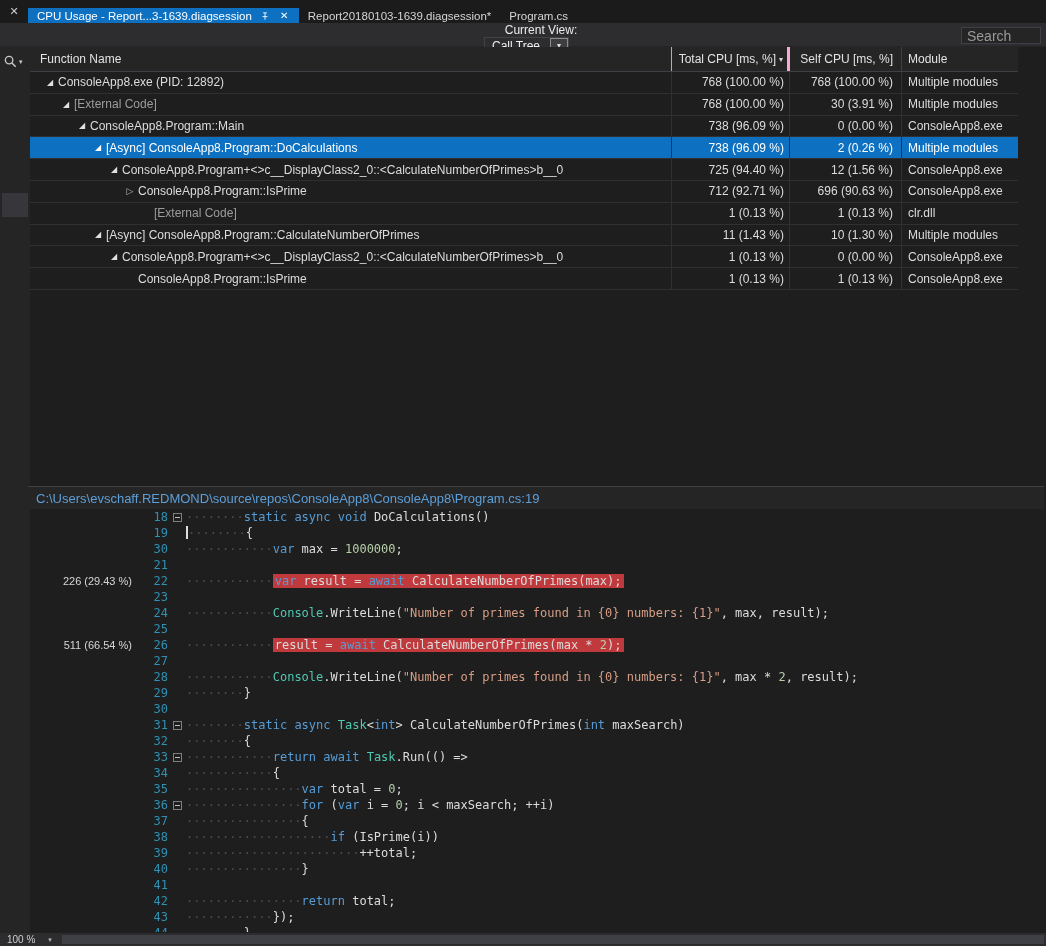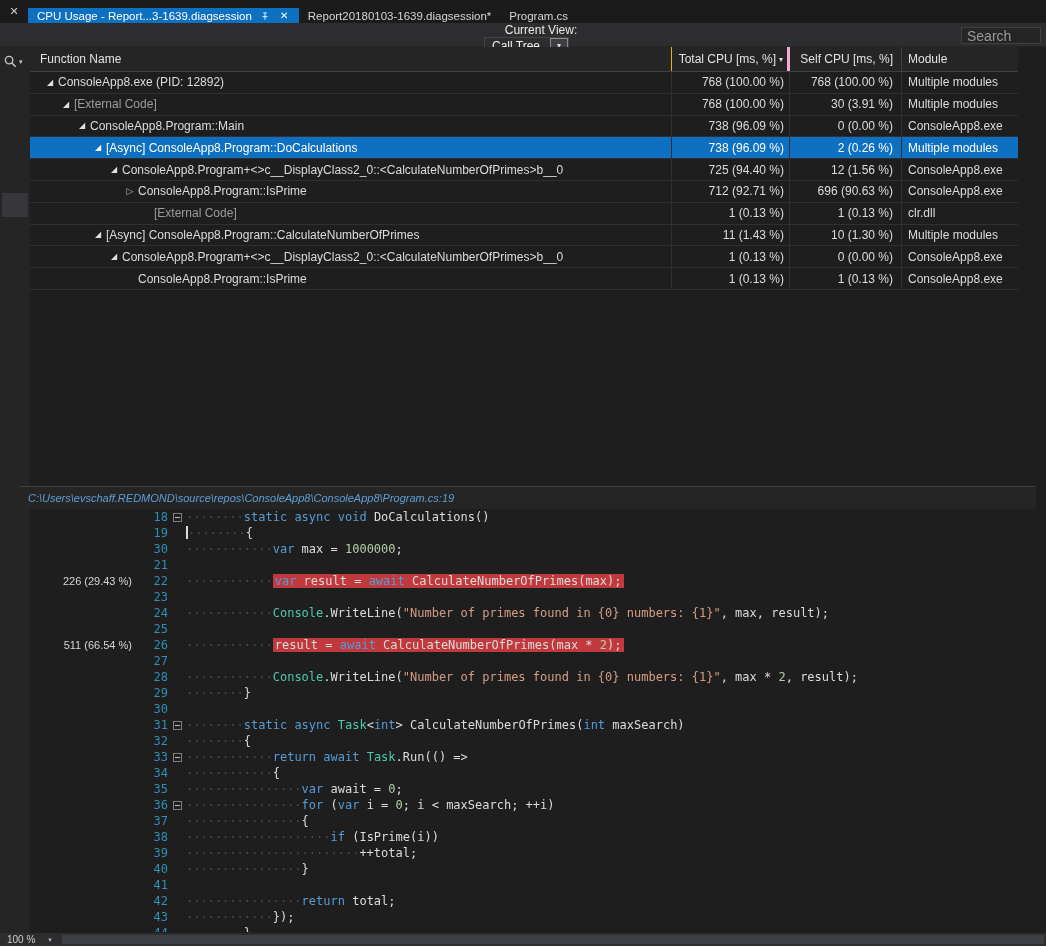--- a/index.html
+++ b/index.html
@@ -50,21 +50,21 @@
   .cell { display: flex; align-items: center; white-space: nowrap; overflow: hidden; }
   .c-fn { width: 642px; border-right: 1px solid #303034; }
   .c-total { width: 118px; justify-content: flex-end; padding-right: 5px; border-right: 1px solid #303034; }
   .c-self { width: 112px; justify-content: flex-end; padding-right: 8px; border-right: 1px solid #303034; }
   .c-module { width: 116px; padding-left: 6px; }
   .expander { flex: 0 0 16px; text-align: center; font-size: 8px; color: #e0e0e0; }
   .expander.collapsed { font-size: 9px; color: #bdbdbd; }
   .tree-row.selected .expander { color: #ffffff; }
 
   
-  .pathbar { position: absolute; left: 20px; top: 486px; width: 1016px; height: 23px; background: #252526; border-top: 1px solid #3f3f46; color: #5c9fd8; font-size: 11px; display: flex; align-items: center; padding-left: 8px; font-style: italic; }
+  .pathbar { position: absolute; left: 28px; top: 486px; width: 1016px; height: 23px; background: #252526; border-top: 1px solid #3f3f46; color: #5c9fd8; font-size: 13px; display: flex; align-items: center; padding-left: 8px; }
   .editor { position: absolute; left: 30px; top: 509px; width: 1016px; height: 423px; overflow: hidden; background: #1e1e1e; font-family: "DejaVu Sans Mono", "Liberation Mono", monospace; font-size: 12px; }
   .code-line { display: flex; height: 16px; line-height: 16px; white-space: pre; }
   .ann { flex: 0 0 112px; text-align: right; padding-right: 10px; font-family: "Liberation Sans", sans-serif; font-size: 11px; color: #d6d6d6; }
   .lnum { flex: 0 0 26px; text-align: right; color: #2f91b4; }
   .foldm { flex: 0 0 18px; display: flex; align-items: center; justify-content: center; }
   .foldbox { width: 9px; height: 9px; border: 1px solid #7e7e7e; background: linear-gradient(#bdbdbd,#bdbdbd) center / 5px 1px no-repeat; }
   .lbody { display: inline; }
   .ws { color: #4e4e52; }
   .toks.hot { background: #c0393c; padding: 0 2px; }
   .tk-k { color: #569cd6; }
@@ -248,21 +248,21 @@
       <div class="code-line"><span class="ann"></span><span class="lnum">25</span><span class="foldm"></span><span class="lbody"><span class="toks"></span></span></div>
       <div class="code-line"><span class="ann">511 (66.54 %)</span><span class="lnum">26</span><span class="foldm"></span><span class="lbody"><span class="ws">············</span><span class="toks hot"><span class="tk-p">result = </span><span class="tk-k">await</span><span class="tk-p"> CalculateNumberOfPrimes(max * </span><span class="tk-n">2</span><span class="tk-p">);</span></span></span></div>
       <div class="code-line"><span class="ann"></span><span class="lnum">27</span><span class="foldm"></span><span class="lbody"><span class="toks"></span></span></div>
       <div class="code-line"><span class="ann"></span><span class="lnum">28</span><span class="foldm"></span><span class="lbody"><span class="ws">············</span><span class="toks"><span class="tk-t">Console</span><span class="tk-p">.WriteLine(</span><span class="tk-s">"Number of primes found in {0} numbers: {1}"</span><span class="tk-p">, max * </span><span class="tk-n">2</span><span class="tk-p">, result);</span></span></span></div>
       <div class="code-line"><span class="ann"></span><span class="lnum">29</span><span class="foldm"></span><span class="lbody"><span class="ws">········</span><span class="toks"><span class="tk-p">}</span></span></span></div>
       <div class="code-line"><span class="ann"></span><span class="lnum">30</span><span class="foldm"></span><span class="lbody"><span class="toks"></span></span></div>
       <div class="code-line"><span class="ann"></span><span class="lnum">31</span><span class="foldm"><span class="foldbox"></span></span><span class="lbody"><span class="ws">········</span><span class="toks"><span class="tk-k">static</span><span class="tk-p"> </span><span class="tk-k">async</span><span class="tk-p"> </span><span class="tk-t">Task</span><span class="tk-p">&lt;</span><span class="tk-k">int</span><span class="tk-p">&gt; CalculateNumberOfPrimes(</span><span class="tk-k">int</span><span class="tk-p"> maxSearch)</span></span></span></div>
       <div class="code-line"><span class="ann"></span><span class="lnum">32</span><span class="foldm"></span><span class="lbody"><span class="ws">········</span><span class="toks"><span class="tk-p">{</span></span></span></div>
       <div class="code-line"><span class="ann"></span><span class="lnum">33</span><span class="foldm"><span class="foldbox"></span></span><span class="lbody"><span class="ws">············</span><span class="toks"><span class="tk-k">return</span><span class="tk-p"> </span><span class="tk-k">await</span><span class="tk-p"> </span><span class="tk-t">Task</span><span class="tk-p">.Run(() =&gt;</span></span></span></div>
       <div class="code-line"><span class="ann"></span><span class="lnum">34</span><span class="foldm"></span><span class="lbody"><span class="ws">············</span><span class="toks"><span class="tk-p">{</span></span></span></div>
-      <div class="code-line"><span class="ann"></span><span class="lnum">35</span><span class="foldm"></span><span class="lbody"><span class="ws">················</span><span class="toks"><span class="tk-k">var</span><span class="tk-p"> await = </span><span class="tk-n">0</span><span class="tk-p">;</span></span></span></div>
+      <div class="code-line"><span class="ann"></span><span class="lnum">35</span><span class="foldm"></span><span class="lbody"><span class="ws">················</span><span class="toks"><span class="tk-k">var</span><span class="tk-p"> total = </span><span class="tk-n">0</span><span class="tk-p">;</span></span></span></div>
       <div class="code-line"><span class="ann"></span><span class="lnum">36</span><span class="foldm"><span class="foldbox"></span></span><span class="lbody"><span class="ws">················</span><span class="toks"><span class="tk-k">for</span><span class="tk-p"> (</span><span class="tk-k">var</span><span class="tk-p"> i = </span><span class="tk-n">0</span><span class="tk-p">; i &lt; maxSearch; ++i)</span></span></span></div>
       <div class="code-line"><span class="ann"></span><span class="lnum">37</span><span class="foldm"></span><span class="lbody"><span class="ws">················</span><span class="toks"><span class="tk-p">{</span></span></span></div>
       <div class="code-line"><span class="ann"></span><span class="lnum">38</span><span class="foldm"></span><span class="lbody"><span class="ws">····················</span><span class="toks"><span class="tk-k">if</span><span class="tk-p"> (IsPrime(i))</span></span></span></div>
       <div class="code-line"><span class="ann"></span><span class="lnum">39</span><span class="foldm"></span><span class="lbody"><span class="ws">························</span><span class="toks"><span class="tk-p">++total;</span></span></span></div>
       <div class="code-line"><span class="ann"></span><span class="lnum">40</span><span class="foldm"></span><span class="lbody"><span class="ws">················</span><span class="toks"><span class="tk-p">}</span></span></span></div>
       <div class="code-line"><span class="ann"></span><span class="lnum">41</span><span class="foldm"></span><span class="lbody"><span class="toks"></span></span></div>
       <div class="code-line"><span class="ann"></span><span class="lnum">42</span><span class="foldm"></span><span class="lbody"><span class="ws">················</span><span class="toks"><span class="tk-k">return</span><span class="tk-p"> total;</span></span></span></div>
       <div class="code-line"><span class="ann"></span><span class="lnum">43</span><span class="foldm"></span><span class="lbody"><span class="ws">············</span><span class="toks"><span class="tk-p">});</span></span></span></div>
       <div class="code-line"><span class="ann"></span><span class="lnum">44</span><span class="foldm"></span><span class="lbody"><span class="ws">········</span><span class="toks"><span class="tk-p">}</span></span></span></div>
     </div>

